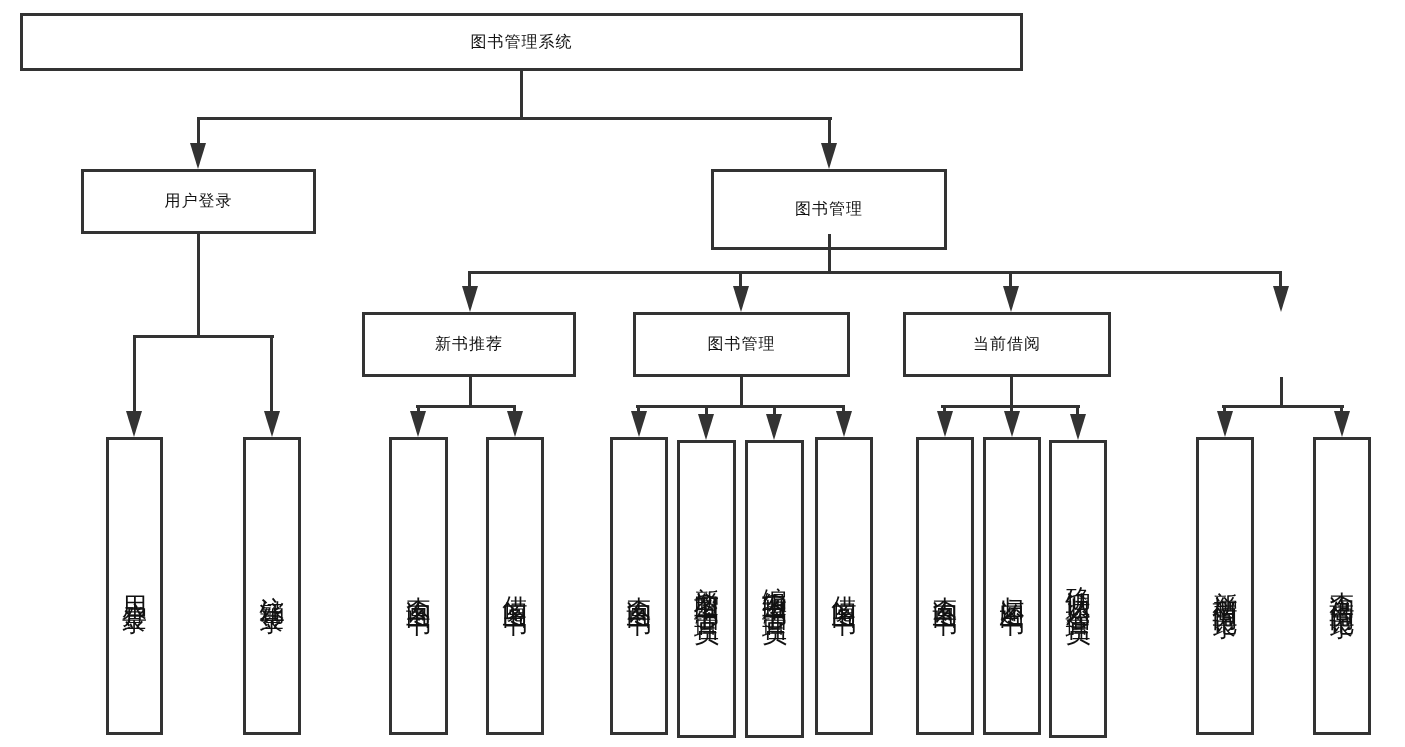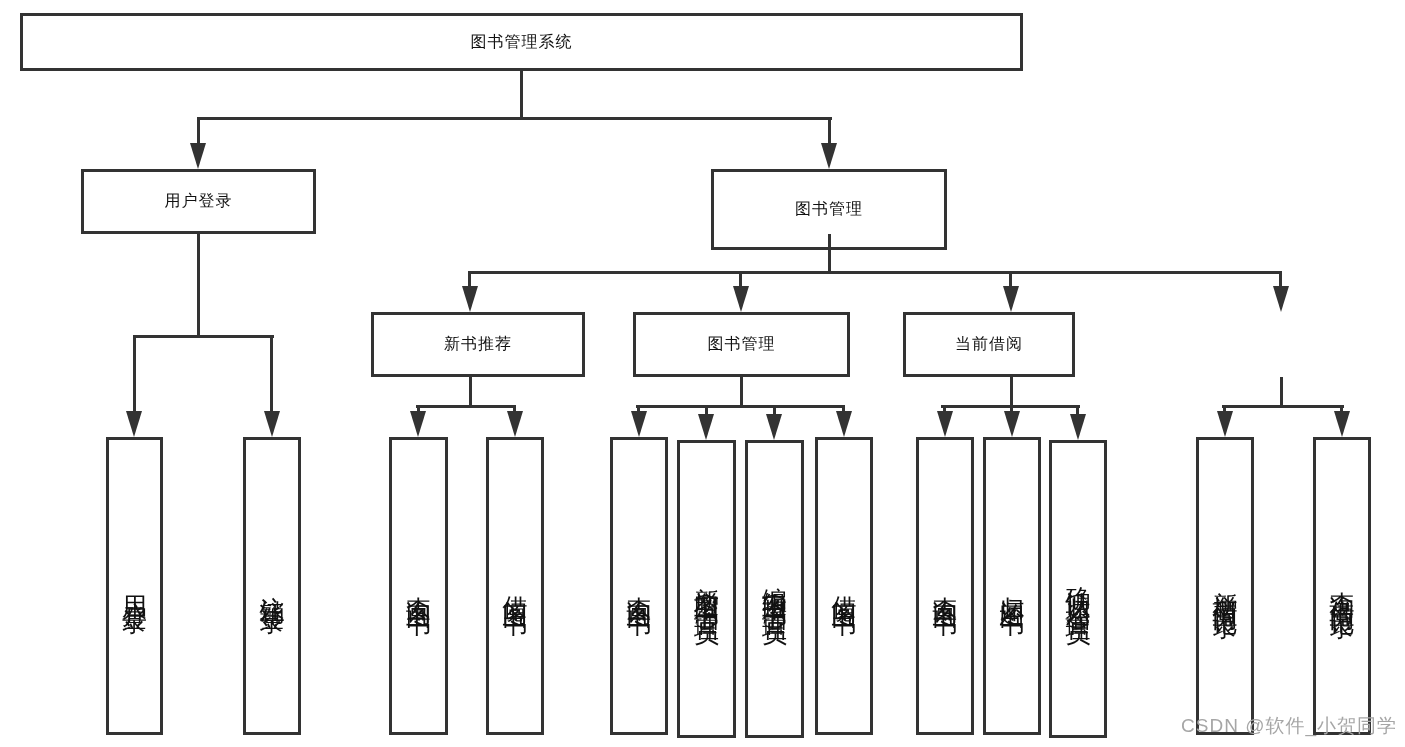--- a/index.html
+++ b/index.html
@@ -76,27 +76,27 @@
   <div class="hl" style="left:468px;top:271px;width:814px"></div>
   <div class="vl" style="left:468px;top:271px;height:18px"></div>
   <div class="vl" style="left:739px;top:271px;height:18px"></div>
   <div class="vl" style="left:1009px;top:271px;height:18px"></div>
   <div class="vl" style="left:1279px;top:271px;height:18px"></div>
   <div class="arrow" style="left:462px;top:286px"></div>
   <div class="arrow" style="left:733px;top:286px"></div>
   <div class="arrow" style="left:1003px;top:286px"></div>
   <div class="arrow" style="left:1273px;top:286px"></div>
 
-  <div class="hbox" style="left:371px;top:312px;width:214px;height:65px">
+  <div class="hbox" style="left:362px;top:312px;width:214px;height:65px">
     <span>新书推荐</span>
   </div>
   <div class="hbox" style="left:633px;top:312px;width:217px;height:65px">
     <span>图书管理</span>
   </div>
-  <div class="hbox" style="left:903px;top:312px;width:172px;height:65px">
+  <div class="hbox" style="left:903px;top:312px;width:208px;height:65px">
     <span>当前借阅</span>
   </div>
 
   <div class="vl" style="left:469px;top:377px;height:31px"></div>
   <div class="hl" style="left:416px;top:405px;width:100px"></div>
   <div class="vl" style="left:417px;top:405px;height:12px"></div>
   <div class="vl" style="left:513px;top:405px;height:12px"></div>
   <div class="arrow" style="left:410px;top:411px"></div>
   <div class="arrow" style="left:507px;top:411px"></div>
 
@@ -164,15 +164,14 @@
     <span class="vtext">确认归还（管理员）</span>
   </div>
 
   <div class="vbox" style="left:1196px;top:437px;width:58px;height:298px">
     <span class="vtext">新增借阅记录</span>
   </div>
   <div class="vbox" style="left:1313px;top:437px;width:58px;height:298px">
     <span class="vtext">查询借阅记录</span>
   </div>
 
-  <div class="watermark">CSDN @软件_小贺同学</div>
 
 </div>
 
 </body></html>

